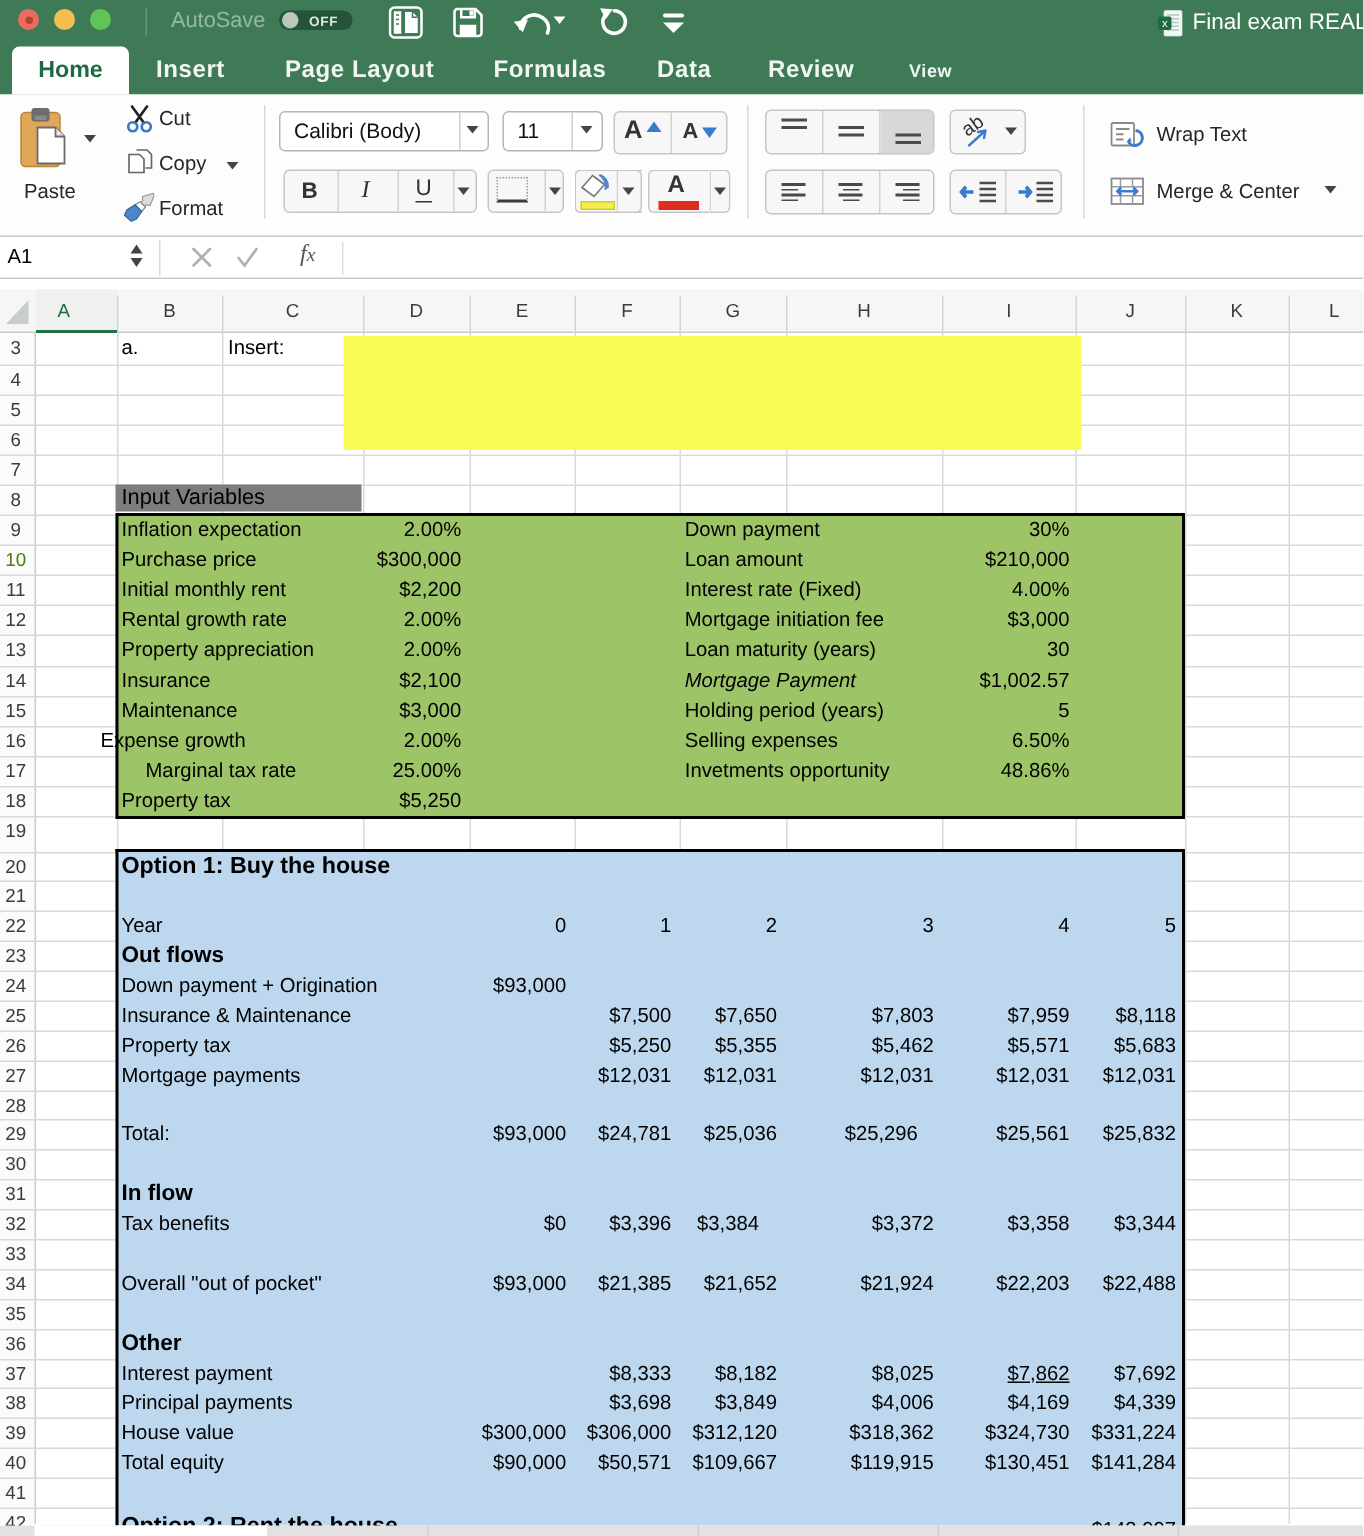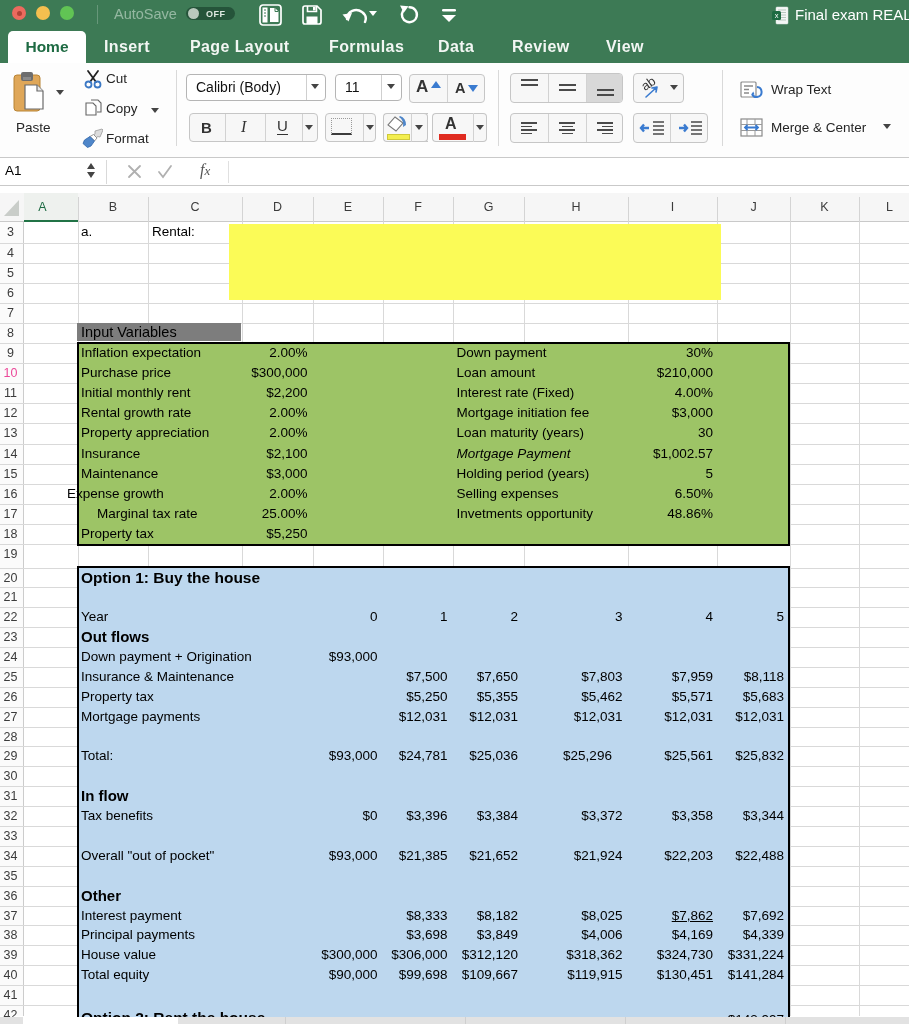--- a/index.html
+++ b/index.html
@@ -54,21 +54,21 @@
 </svg>
 <div class="ab" style="left:795px;top:6px;font-size:15px;color:#fff;white-space:nowrap;">Final exam REAL</div>
 <div class="ab" style="left:0;top:30px;width:909px;height:33px;background:#3d7a55;"></div>
 <div class="ab" style="left:8px;top:31px;width:78px;height:32px;background:#fff;border-radius:5px 5px 0 0;"></div>
 <div class="ab" style="left:8px;top:31px;width:78px;height:32px;line-height:32px;text-align:center;font-size:15.5px;font-weight:bold;color:#1e6b43;">Home</div>
 <div class="ab" style="left:104px;top:31px;height:32px;line-height:32px;font-size:16px;font-weight:600;letter-spacing:0.4px;color:#f2f6f3;">Insert</div>
 <div class="ab" style="left:190px;top:31px;height:32px;line-height:32px;font-size:16px;font-weight:600;letter-spacing:0.4px;color:#f2f6f3;">Page Layout</div>
 <div class="ab" style="left:329px;top:31px;height:32px;line-height:32px;font-size:16px;font-weight:600;letter-spacing:0.4px;color:#f2f6f3;">Formulas</div>
 <div class="ab" style="left:438px;top:31px;height:32px;line-height:32px;font-size:16px;font-weight:600;letter-spacing:0.4px;color:#f2f6f3;">Data</div>
 <div class="ab" style="left:512px;top:31px;height:32px;line-height:32px;font-size:16px;font-weight:600;letter-spacing:0.4px;color:#f2f6f3;">Review</div>
-<div class="ab" style="left:606px;top:31px;height:32px;line-height:32px;font-size:16px;font-weight:600;letter-spacing:0.4px;color:#f2f6f3;">View</div>
+<div class="ab" style="left:606px;top:31px;height:32px;line-height:32px;font-size:12px;font-weight:600;letter-spacing:0.4px;color:#f2f6f3;">View</div>
 <div class="ab" style="left:0;top:63px;width:909px;height:95px;background:#fdfdfd;border-bottom:1px solid #c9c9c9;"></div>
 <svg class="ab" style="left:13px;top:71px;" width="34" height="50" viewBox="0 0 34 50">
 <rect x="1" y="4" width="26" height="36" rx="3" fill="#dfa759" stroke="#b88434" stroke-width="1"></rect>
 <rect x="8" y="1" width="12" height="9" rx="2" fill="#6d6d6d"></rect>
 <rect x="10" y="6" width="8" height="3" fill="#8a8a8a"></rect>
 <path d="M12 14 h12 l6 6 v18 h-18 z" fill="#fff" stroke="#6b6b6b" stroke-width="1.2"></path>
 <path d="M24 14 v6 h6" fill="#e8e8e8" stroke="#6b6b6b" stroke-width="1.2"></path>
 </svg>
 <div class="ab" style="left:16px;top:120px;font-size:13.5px;color:#262626;">Paste</div>
 <div class="tri" style="left:56px;top:90px;"></div>
@@ -250,21 +250,21 @@
 <div class="ab" style="left:0;top:262.6px;width:21px;height:20.1px;line-height:20.1px;text-align:center;font-size:12.5px;color:#3c3c3c;">5</div>
 <div class="hl" style="left:0;top:302.8px;width:909px;"></div>
 <div class="ab" style="left:0;top:282.7px;width:21px;height:20.1px;line-height:20.1px;text-align:center;font-size:12.5px;color:#3c3c3c;">6</div>
 <div class="hl" style="left:0;top:322.9px;width:909px;"></div>
 <div class="ab" style="left:0;top:302.8px;width:21px;height:20.1px;line-height:20.1px;text-align:center;font-size:12.5px;color:#3c3c3c;">7</div>
 <div class="hl" style="left:0;top:343.0px;width:909px;"></div>
 <div class="ab" style="left:0;top:322.9px;width:21px;height:20.1px;line-height:20.1px;text-align:center;font-size:12.5px;color:#3c3c3c;">8</div>
 <div class="hl" style="left:0;top:363.1px;width:909px;"></div>
 <div class="ab" style="left:0;top:343.0px;width:21px;height:20.1px;line-height:20.1px;text-align:center;font-size:12.5px;color:#3c3c3c;">9</div>
 <div class="hl" style="left:0;top:383.2px;width:909px;"></div>
-<div class="ab" style="left:0;top:363.1px;width:21px;height:20.1px;line-height:20.1px;text-align:center;font-size:12.5px;color:#ec4899;">10</div>
+<div class="ab" style="left:0;top:363.1px;width:21px;height:20.1px;line-height:20.1px;text-align:center;font-size:12.5px;color:#4d7c0f;">10</div>
 <div class="hl" style="left:0;top:403.3px;width:909px;"></div>
 <div class="ab" style="left:0;top:383.2px;width:21px;height:20.1px;line-height:20.1px;text-align:center;font-size:12.5px;color:#3c3c3c;">11</div>
 <div class="hl" style="left:0;top:423.4px;width:909px;"></div>
 <div class="ab" style="left:0;top:403.3px;width:21px;height:20.1px;line-height:20.1px;text-align:center;font-size:12.5px;color:#3c3c3c;">12</div>
 <div class="hl" style="left:0;top:443.5px;width:909px;"></div>
 <div class="ab" style="left:0;top:423.4px;width:21px;height:20.1px;line-height:20.1px;text-align:center;font-size:12.5px;color:#3c3c3c;">13</div>
 <div class="hl" style="left:0;top:463.6px;width:909px;"></div>
 <div class="ab" style="left:0;top:443.5px;width:21px;height:20.1px;line-height:20.1px;text-align:center;font-size:12.5px;color:#3c3c3c;">14</div>
 <div class="hl" style="left:0;top:483.7px;width:909px;"></div>
 <div class="ab" style="left:0;top:463.6px;width:21px;height:20.1px;line-height:20.1px;text-align:center;font-size:12.5px;color:#3c3c3c;">15</div>
@@ -315,21 +315,21 @@
 <div class="hl" style="left:0;top:945.2px;width:909px;"></div>
 <div class="ab" style="left:0;top:925.3px;width:21px;height:20.1px;line-height:20.1px;text-align:center;font-size:12.5px;color:#3c3c3c;">38</div>
 <div class="hl" style="left:0;top:965.1px;width:909px;"></div>
 <div class="ab" style="left:0;top:945.2px;width:21px;height:20.1px;line-height:20.1px;text-align:center;font-size:12.5px;color:#3c3c3c;">39</div>
 <div class="hl" style="left:0;top:985.0px;width:909px;"></div>
 <div class="ab" style="left:0;top:965.1px;width:21px;height:20.1px;line-height:20.1px;text-align:center;font-size:12.5px;color:#3c3c3c;">40</div>
 <div class="hl" style="left:0;top:1004.9px;width:909px;"></div>
 <div class="ab" style="left:0;top:985.0px;width:21px;height:20.1px;line-height:20.1px;text-align:center;font-size:12.5px;color:#3c3c3c;">41</div>
 <div class="ab" style="left:0;top:1004.9px;width:21px;height:11.6px;line-height:20.1px;text-align:center;font-size:12.5px;color:#3c3c3c;">42</div>
 <div class="cell" style="left:81px;top:222.4px;">a.</div>
-<div class="cell" style="left:152px;top:222.4px;">Rental:</div>
+<div class="cell" style="left:152px;top:222.4px;">Insert:</div>
 <div class="ab" style="left:228.5px;top:224px;width:492px;height:75.5px;background:#fbfb57;"></div>
 <div class="ab" style="left:77px;top:322.5px;width:164px;height:18.7px;background:#7d7d7d;"></div>
 <div class="cell" style="left:81px;top:321.5px;font-size:14.5px;">Input Variables</div>
 <div class="ab" style="left:77px;top:341.5px;width:712.5px;height:204.0px;background:#9dc466;border:2.5px solid #000;"></div>
 <div class="cell" style="left:81px;top:343.0px;">Inflation expectation</div>
 <div class="cell num" style="left:200px;top:343.0px;width:107.5px;">2.00%</div>
 <div class="cell" style="left:456.5px;top:343.0px;">Down payment</div>
 <div class="cell num" style="left:613px;top:343.0px;width:100px;">30%</div>
 <div class="cell" style="left:81px;top:363.1px;">Purchase price</div>
 <div class="cell num" style="left:200px;top:363.1px;width:107.5px;">$300,000</div>
@@ -399,21 +399,21 @@
 <div class="cell num" style="left:307.5px;top:746.4px;width:70px;">$93,000</div>
 <div class="cell num" style="left:377.5px;top:746.4px;width:70px;">$24,781</div>
 <div class="cell num" style="left:448.0px;top:746.4px;width:70px;">$25,036</div>
 <div class="cell num" style="left:552.5px;top:746.4px;width:70px;text-align:center;">$25,296</div>
 <div class="cell num" style="left:643.0px;top:746.4px;width:70px;">$25,561</div>
 <div class="cell num" style="left:714.0px;top:746.4px;width:70px;">$25,832</div>
 <div class="cell" style="left:81px;top:786.2px;font-weight:bold;font-size:15px;">In flow</div>
 <div class="cell" style="left:81px;top:806.1px;">Tax benefits</div>
 <div class="cell num" style="left:307.5px;top:806.1px;width:70px;">$0</div>
 <div class="cell num" style="left:377.5px;top:806.1px;width:70px;">$3,396</div>
-<div class="cell num" style="left:448.0px;top:806.1px;width:70px;">$3,384</div>
+<div class="cell num" style="left:436px;top:806.1px;width:70px;">$3,384</div>
 <div class="cell num" style="left:552.5px;top:806.1px;width:70px;">$3,372</div>
 <div class="cell num" style="left:643.0px;top:806.1px;width:70px;">$3,358</div>
 <div class="cell num" style="left:714.0px;top:806.1px;width:70px;">$3,344</div>
 <div class="cell" style="left:81px;top:845.8px;">Overall "out of pocket"</div>
 <div class="cell num" style="left:307.5px;top:845.8px;width:70px;">$93,000</div>
 <div class="cell num" style="left:377.5px;top:845.8px;width:70px;">$21,385</div>
 <div class="cell num" style="left:448.0px;top:845.8px;width:70px;">$21,652</div>
 <div class="cell num" style="left:552.5px;top:845.8px;width:70px;">$21,924</div>
 <div class="cell num" style="left:643.0px;top:845.8px;width:70px;">$22,203</div>
 <div class="cell num" style="left:714.0px;top:845.8px;width:70px;">$22,488</div>
@@ -432,21 +432,21 @@
 <div class="cell num" style="left:714.0px;top:925.3px;width:70px;">$4,339</div>
 <div class="cell" style="left:81px;top:945.2px;">House value</div>
 <div class="cell num" style="left:307.5px;top:945.2px;width:70px;">$300,000</div>
 <div class="cell num" style="left:377.5px;top:945.2px;width:70px;">$306,000</div>
 <div class="cell num" style="left:448.0px;top:945.2px;width:70px;">$312,120</div>
 <div class="cell num" style="left:552.5px;top:945.2px;width:70px;">$318,362</div>
 <div class="cell num" style="left:643.0px;top:945.2px;width:70px;">$324,730</div>
 <div class="cell num" style="left:714.0px;top:945.2px;width:70px;">$331,224</div>
 <div class="cell" style="left:81px;top:965.1px;">Total equity</div>
 <div class="cell num" style="left:307.5px;top:965.1px;width:70px;">$90,000</div>
-<div class="cell num" style="left:377.5px;top:965.1px;width:70px;">$99,698</div>
+<div class="cell num" style="left:377.5px;top:965.1px;width:70px;">$50,571</div>
 <div class="cell num" style="left:448.0px;top:965.1px;width:70px;">$109,667</div>
 <div class="cell num" style="left:552.5px;top:965.1px;width:70px;">$119,915</div>
 <div class="cell num" style="left:643.0px;top:965.1px;width:70px;">$130,451</div>
 <div class="cell num" style="left:714.0px;top:965.1px;width:70px;">$141,284</div>
 <div class="cell" style="left:81px;top:1008.1px;font-weight:bold;font-size:15.5px;">Option 2: Rent the house</div>
 <div class="cell num" style="left:714.0px;top:1009.6px;width:70px;">$143,997</div>
 <div class="ab" style="left:0;top:1016.5px;width:909px;height:7.5px;background:#e2e2e2;"></div>
 <div class="ab" style="left:23px;top:1016.5px;width:155px;height:7.5px;background:#fff;"></div>
 <div class="ab" style="left:285px;top:1016.5px;width:1px;height:7.5px;background:#cfcfcf;"></div>
 <div class="ab" style="left:465px;top:1016.5px;width:1px;height:7.5px;background:#cfcfcf;"></div>

